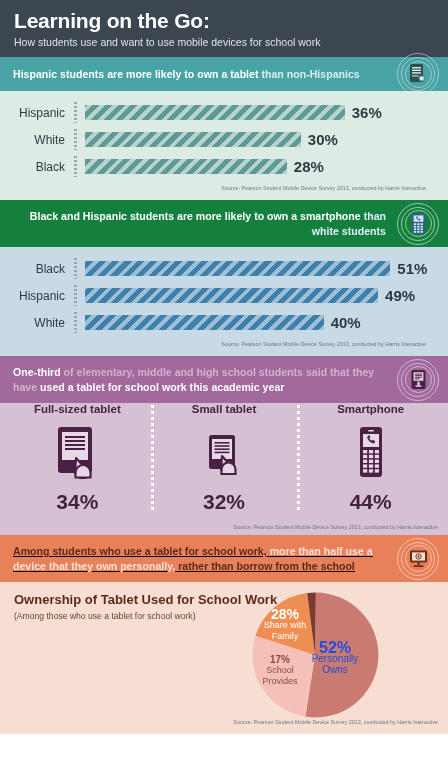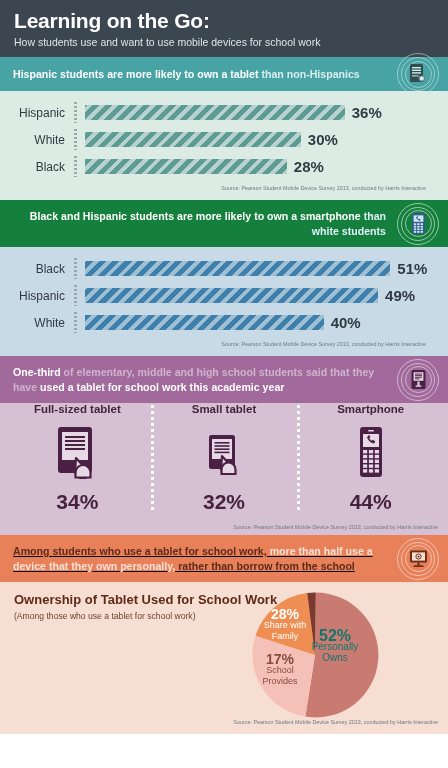--- a/index.html
+++ b/index.html
@@ -394,34 +394,34 @@
 
           <path d="M50 50 L50.63 2 A48 48 0 1 1 42.6 97.3 Z" fill="#c97b72"></path>
 
           <path d="M50 50 L42.6 97.3 A48 48 0 0 1 4.2 35.1 Z" fill="#f5c0b8"></path>
 
           <path d="M50 50 L4.2 35.1 A48 48 0 0 1 44.0 2.4 Z" fill="#ee8e52"></path>
 
           <path d="M50 50 L44.0 2.4 A48 48 0 0 1 50.63 2 Z" fill="#7a3b2e"></path>
         </svg>
 
-        <div class="pie-lbl" style="left:48px; top:40px; width:74px; color:#0f766e;">
+        <div class="pie-lbl" style="left:48px; top:52px; width:74px; color:#1d4ed8;">
           <div class="p" style="font-size:16px;">52%</div>
           <div style="font-size:10px;">Personally</div>
           <div style="font-size:10px;">Owns</div>
         </div>
 
         <div class="pie-lbl" style="left:6px; top:19px; width:58px; color:#ffffff;">
           <div class="p" style="font-size:14px;">28%</div>
           <div style="font-size:9px;">Share with</div>
           <div style="font-size:9px;">Family</div>
         </div>
 
         <div class="pie-lbl" style="left:2px; top:64px; width:56px; color:#8a4a3c;">
-          <div class="p" style="font-size:14px;">17%</div>
+          <div class="p" style="font-size:10px;">17%</div>
           <div style="font-size:9px;">School</div>
           <div style="font-size:9px;">Provides</div>
         </div>
       </div>
 
       <div class="src" style="position:absolute; right:0; bottom:4px;">Source: Pearson Student Mobile Device Survey 2013, conducted by Harris Interactive</div>
     </div>
 
   </div>
 

